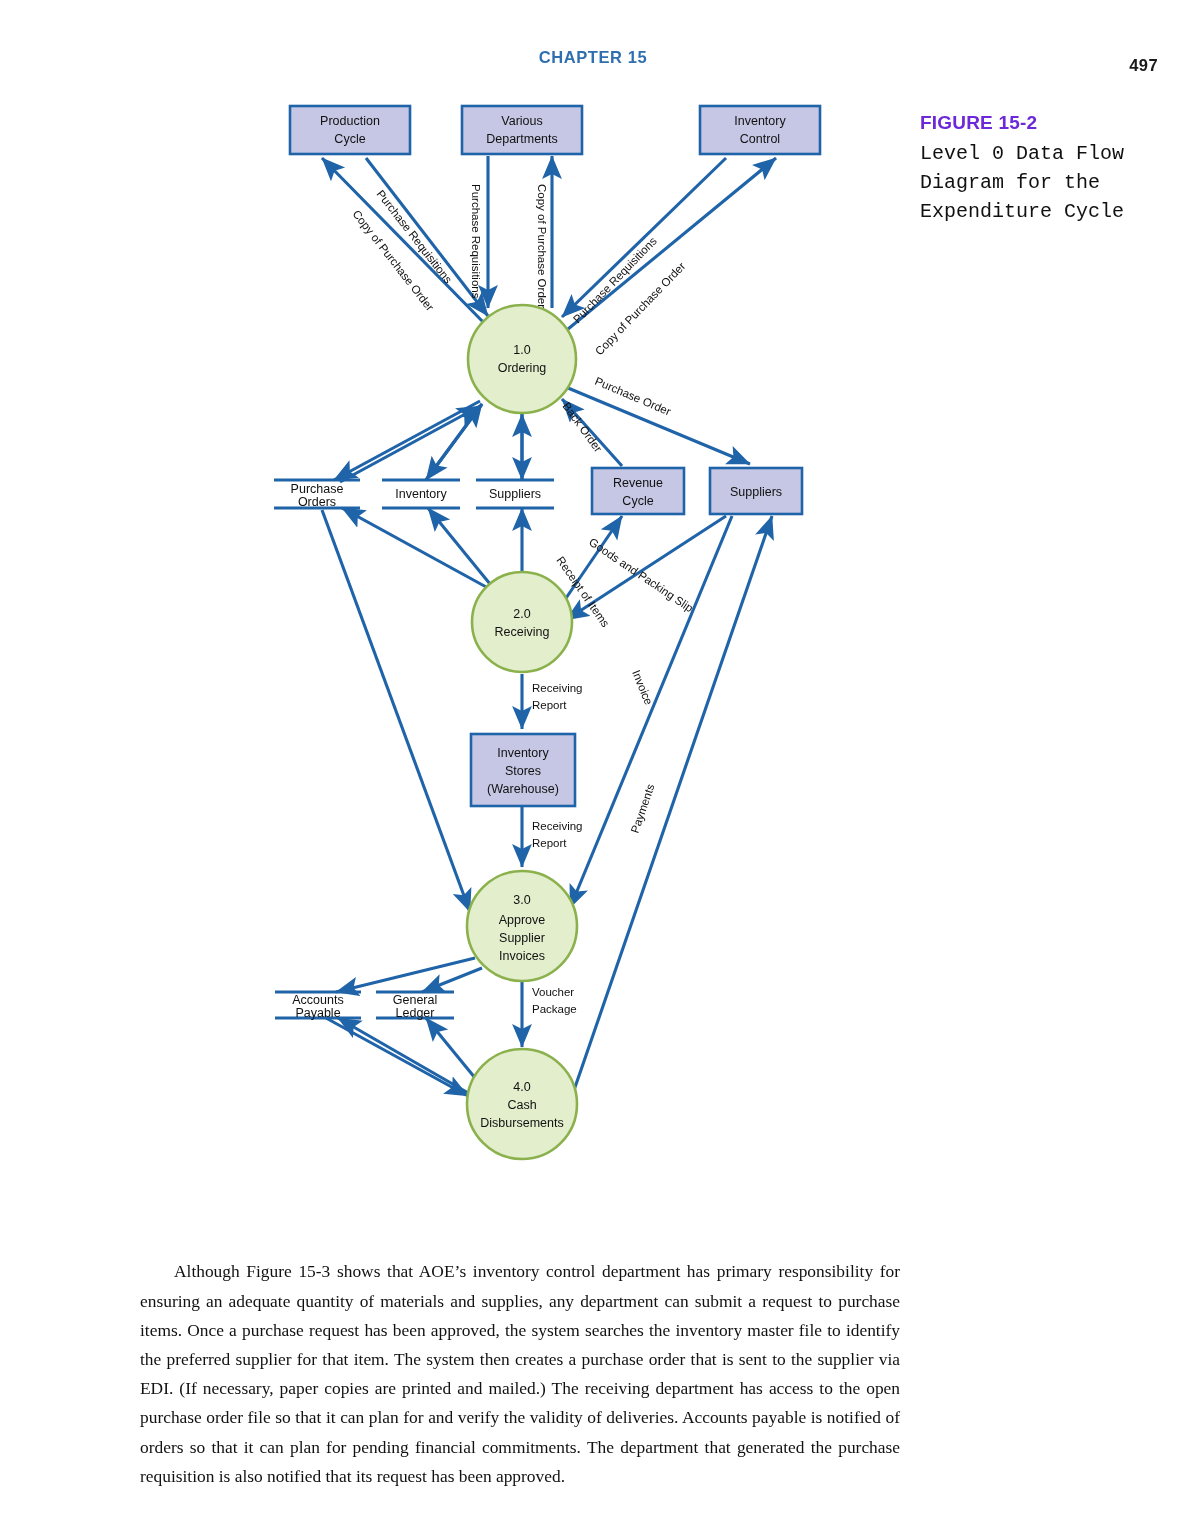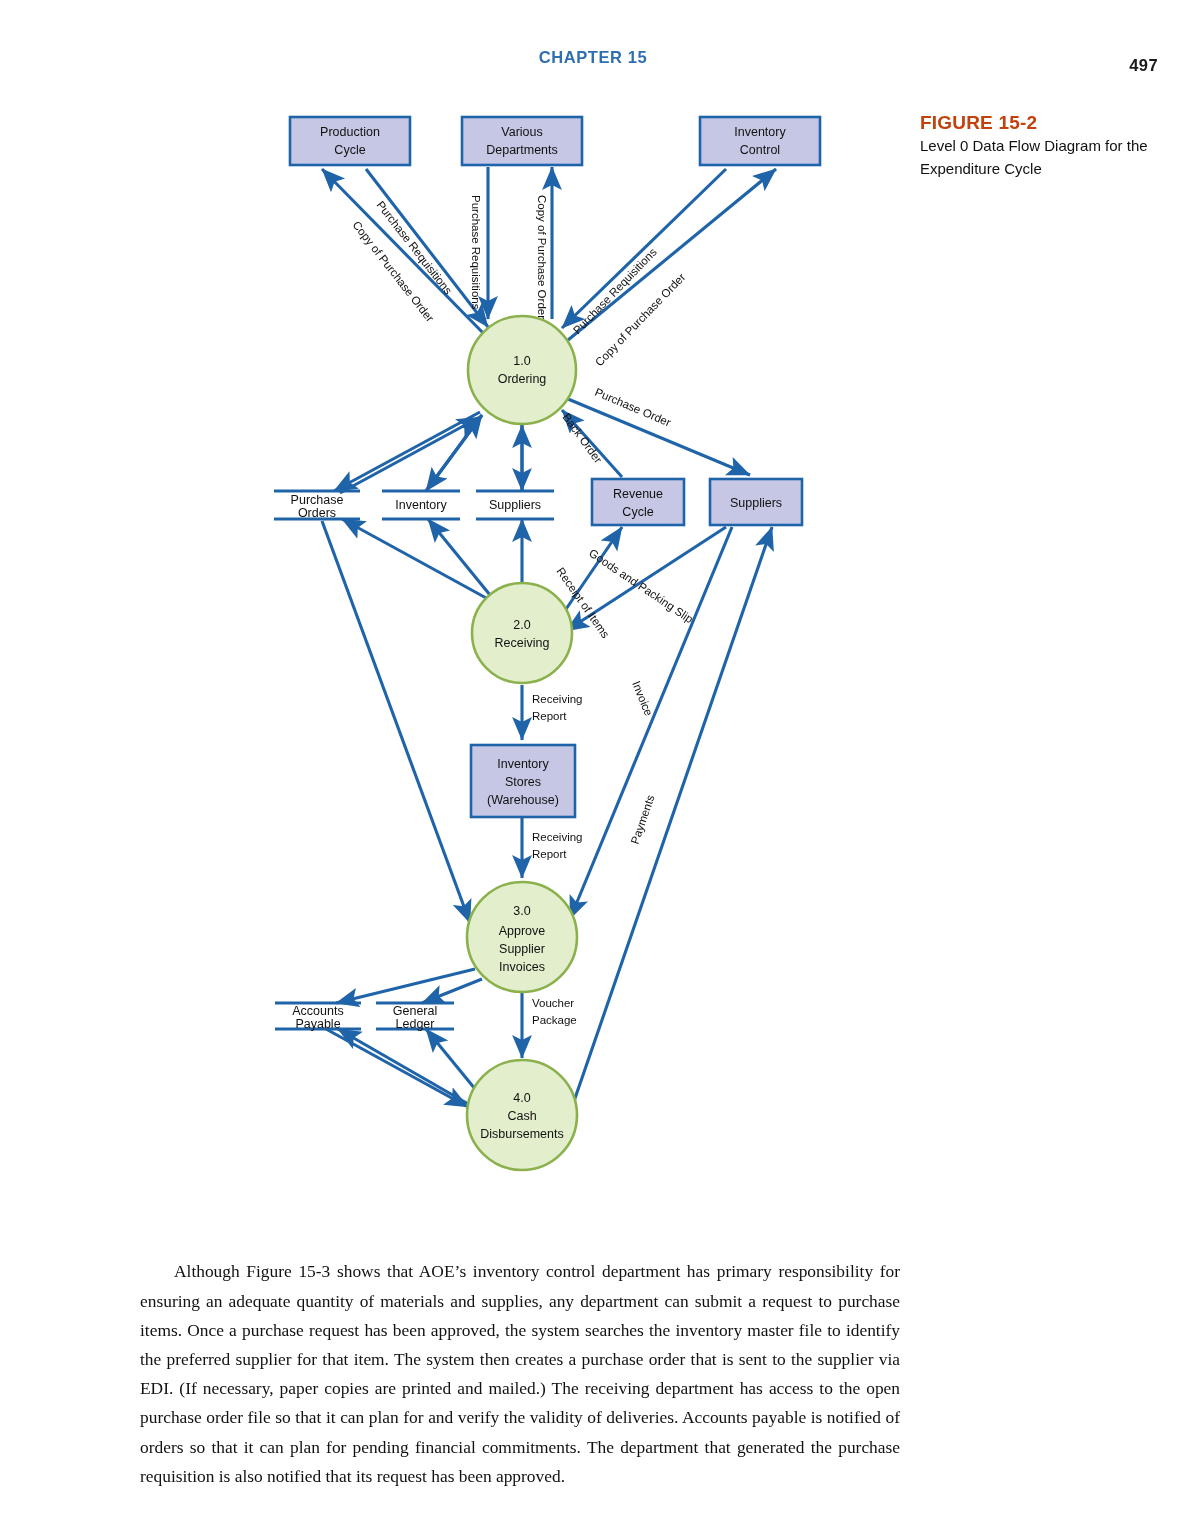--- a/index.html
+++ b/index.html
@@ -22,29 +22,30 @@
     font-family:"Liberation Sans", sans-serif;
     font-size:16.5px;color:#1a1a1a;font-weight:bold;letter-spacing:.4px;
   }
 
   
   .fig-caption{
     position:absolute;left:920px;top:112px;width:250px;
     font-family:"Liberation Sans", sans-serif;
   }
   .fig-caption .fig-num{
-    color:#c2410c;font-weight:bold;font-size:19px;letter-spacing:.2px;
+    color:#6d28d9;font-weight:bold;font-size:19px;letter-spacing:.2px;
+    margin-bottom:5px;
   }
   .fig-caption .fig-text{
-    color:#111;font-size:15px;line-height:23px;
+    color:#111;font-size:20px;line-height:29px;font-family:Liberation Mono, monospace;
   }
 
   
   #diagram{
-    position:absolute;left:170px;top:95px;width:700px;height:1080px;
+    position:absolute;left:170px;top:84px;width:700px;height:1080px;
   }
   #diagram svg{display:block;}
 
   .node-text{
     font-family:"Liberation Sans", sans-serif;
     font-size:12.5px;fill:#111;text-anchor:middle;
   }
   .flow-text{
     font-family:"Liberation Sans", sans-serif;
     font-size:11.5px;fill:#111;

